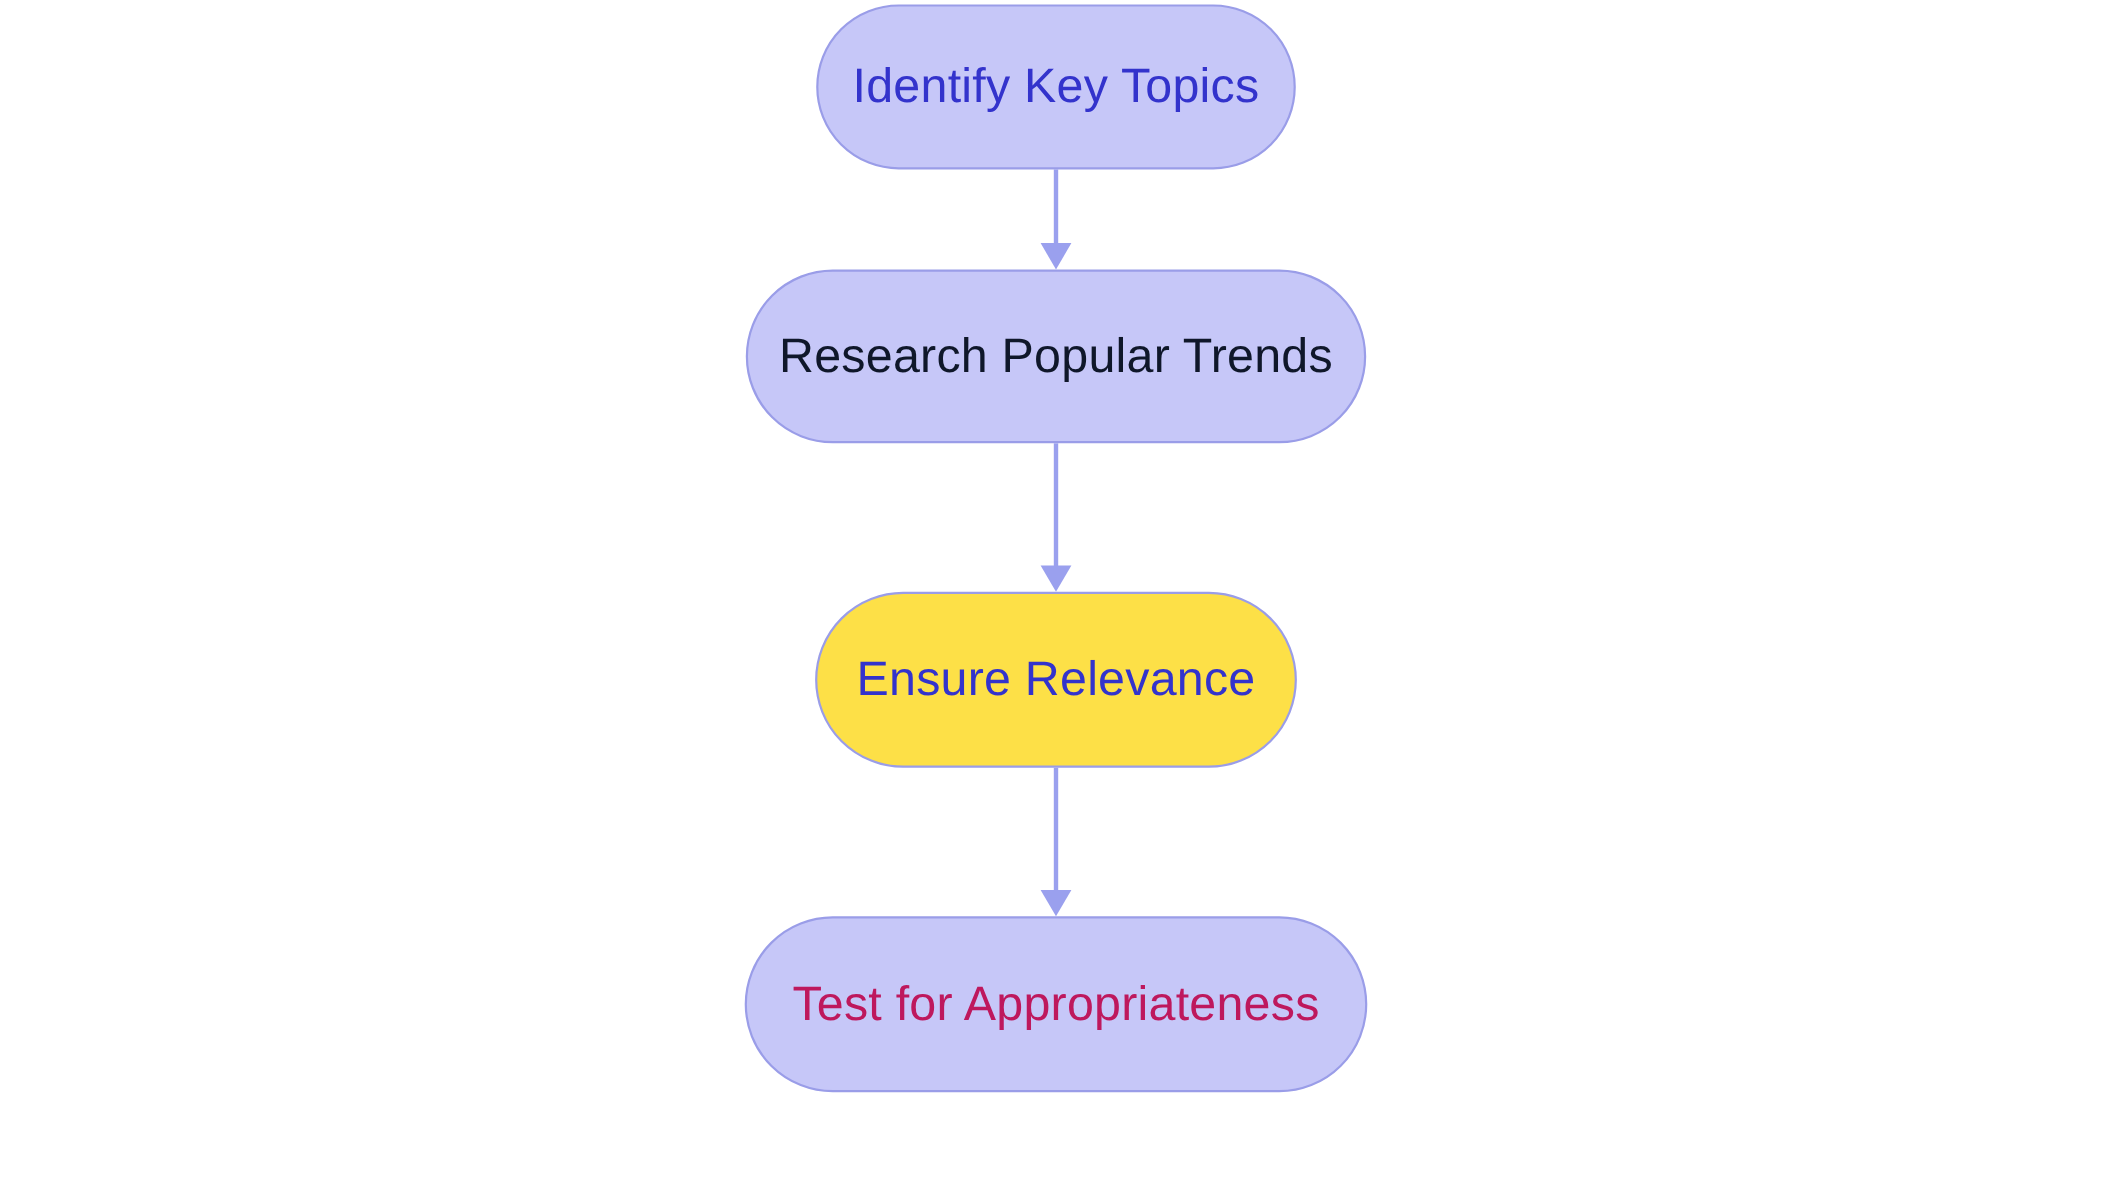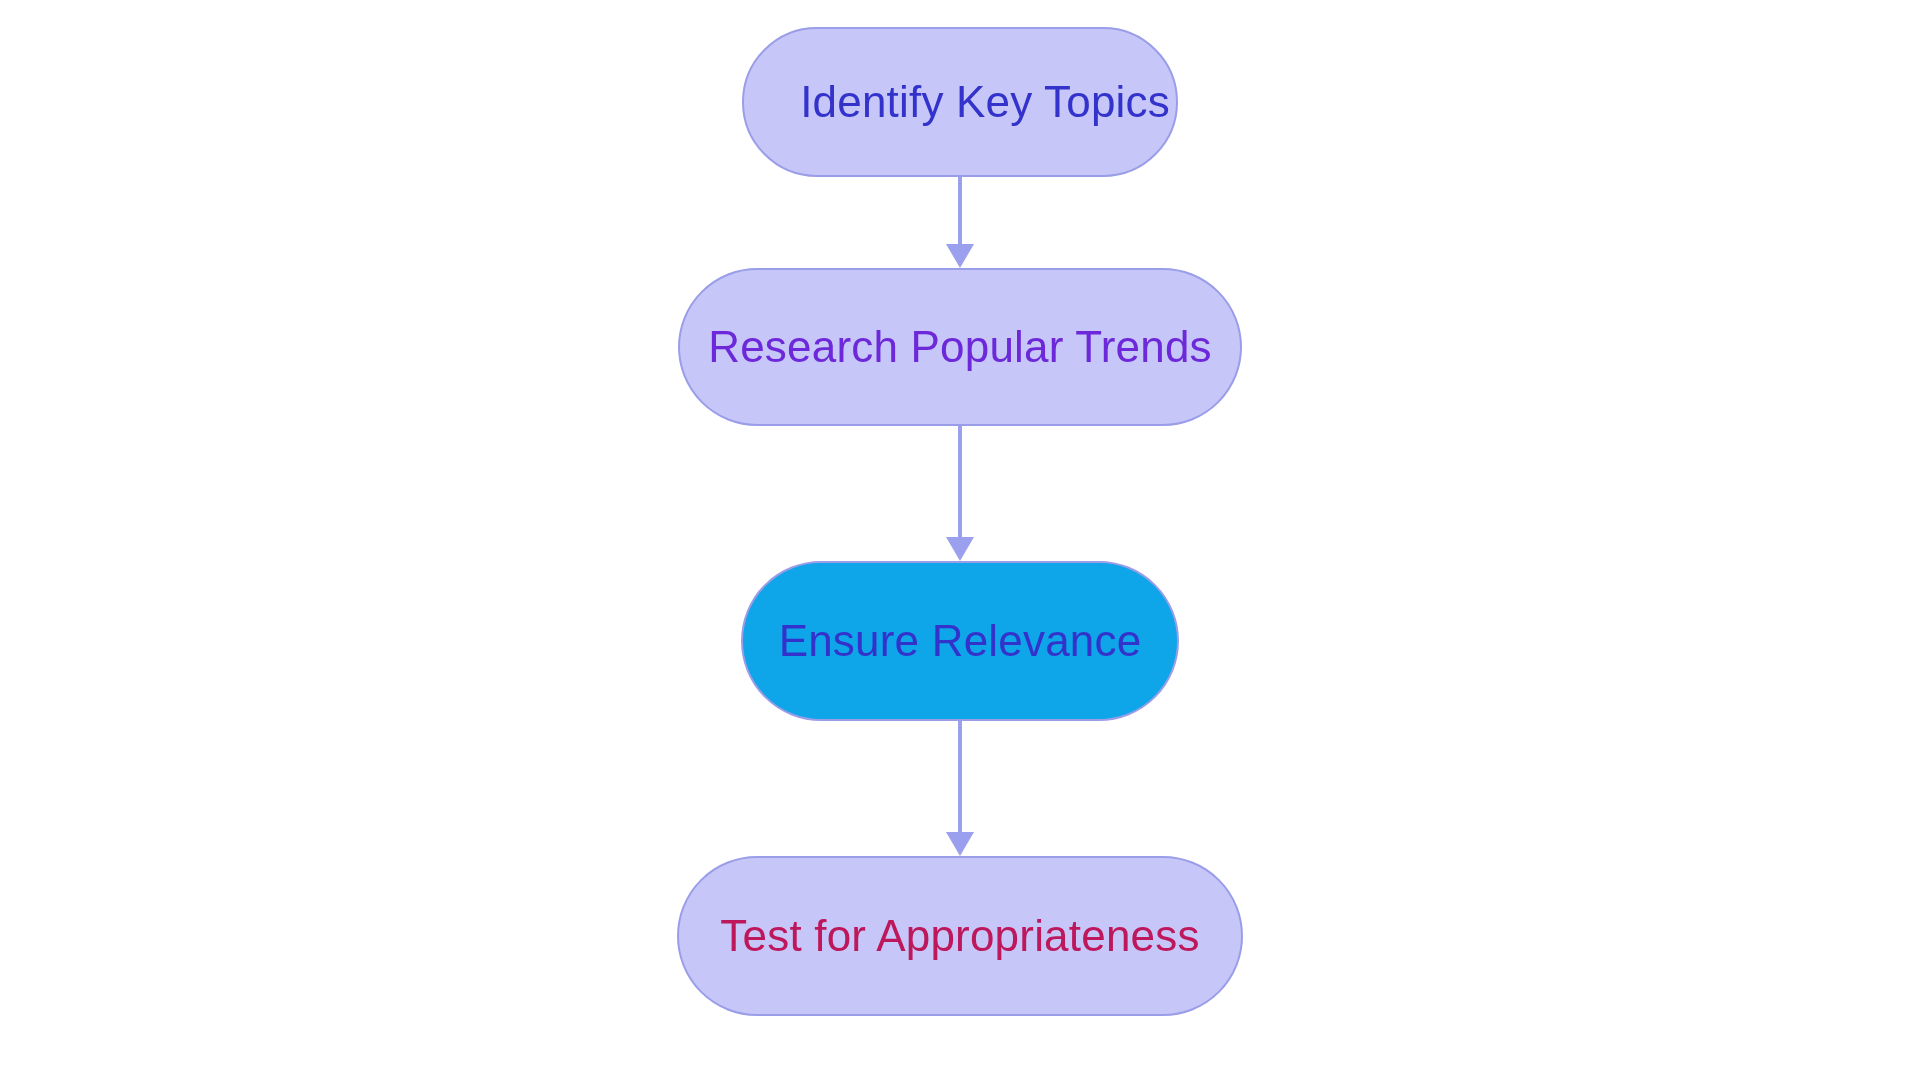--- a/index.html
+++ b/index.html
@@ -50,21 +50,21 @@
 
   .node-label {
     font-size: 44px;
     line-height: 1;
     color: #3333cc;
     font-weight: 400;
     padding: 0 6px;
   }
 
   
-  .node.n0 { width: 436px; height: 150px; margin-top: 27px; justify-content: flex-end; }
+  .node.n0 { width: 436px; height: 150px; margin-top: 4px; }
   .node.n1 { width: 564px; height: 158px; }
   .node.n2 { width: 438px; height: 160px; }
   .node.n3 { width: 566px; height: 160px; }
 
   
   .connector {
     position: relative;
     width: 40px;
     display: flex;
     flex-direction: column;
@@ -98,29 +98,29 @@
     <div class="node n0" style="background: rgb(198, 199, 248); border-color: rgb(154, 157, 232); color: rgb(51, 51, 204);">
       <span class="node-label" style="color: rgb(51, 51, 204);">Identify Key Topics</span>
     </div>
 
     <div class="connector c0">
       <div class="shaft" style="background: rgb(154, 160, 238);"></div>
       <div class="head" style="border-top-color: rgb(154, 160, 238);"></div>
     </div>
 
     <div class="node n1" style="background: rgb(198, 199, 248); border-color: rgb(154, 157, 232); color: rgb(51, 51, 204);">
-      <span class="node-label" style="color: #6d28d9;">Research Popular Trends</span>
+      <span class="node-label" style="color: #0f172a;">Research Popular Trends</span>
     </div>
 
     <div class="connector c1">
       <div class="shaft" style="background: rgb(154, 160, 238);"></div>
       <div class="head" style="border-top-color: rgb(154, 160, 238);"></div>
     </div>
 
-    <div class="node n2" style="background: #0ea5e9; border-color: rgb(154, 157, 232); color: rgb(51, 51, 204);">
+    <div class="node n2" style="background: #fde047; border-color: rgb(154, 157, 232); color: rgb(51, 51, 204);">
       <span class="node-label" style="color: rgb(51, 51, 204);">Ensure Relevance</span>
     </div>
 
     <div class="connector c2">
       <div class="shaft" style="background: rgb(154, 160, 238);"></div>
       <div class="head" style="border-top-color: rgb(154, 160, 238);"></div>
     </div>
 
     <div class="node n3" style="background: rgb(198, 199, 248); border-color: rgb(154, 157, 232); color: rgb(51, 51, 204);">
       <span class="node-label" style="color: #be185d;">Test for Appropriateness</span>

